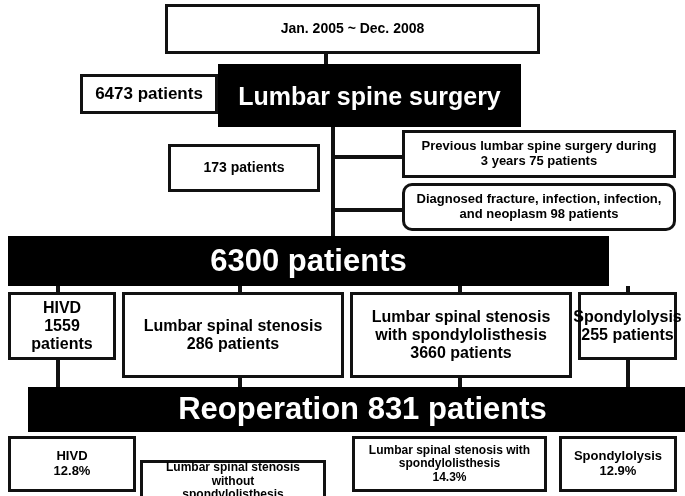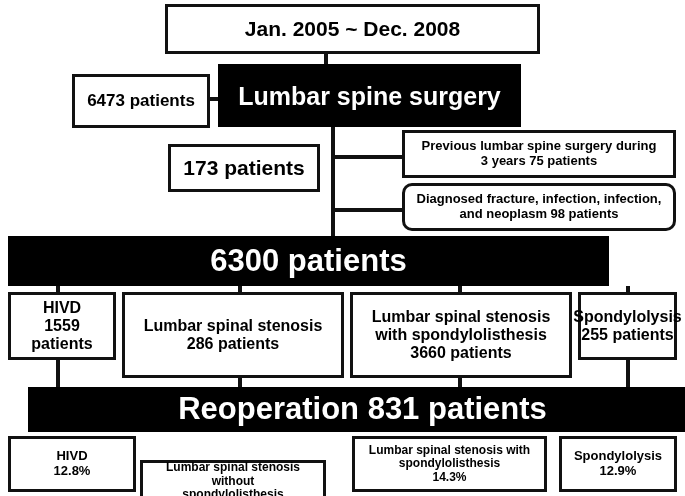--- a/index.html
+++ b/index.html
@@ -41,40 +41,40 @@
   }
   .connector {
     position: absolute;
     background: #111111;
     z-index: 1;
   }
   .v { width: 4px; }
   .h { height: 4px; }
 
   
-  .t-title   { font-size: 21px; }
+  .t-title   { font-size: 14px; }
   .t-head    { font-size: 25px; }
   .t-huge    { font-size: 31px; }
   .t-mid     { font-size: 17px; }
   .t-body    { font-size: 16px; }
   .t-small   { font-size: 13px; }
   .t-tiny    { font-size: 12px; }
 </style>
 </head>
 <body>
 
 <div id="flow">
 
   <div class="box t-title" style="left:165px; top:4px; width:375px; height:50px;">
     <span class="lines">Jan. 2005 ~ Dec. 2008</span>
   </div>
 
   <div class="connector v" style="left:324px; top:54px; height:12px;"></div>
 
-  <div class="box t-mid" style="left:72px; top:74px; width:138px; height:54px;">
+  <div class="box t-mid" style="left:80px; top:74px; width:138px; height:40px;">
     <span class="lines">6473 patients</span>
   </div>
 
   <div class="connector h" style="left:207px; top:97px; width:14px;"></div>
 
   <div class="box black t-head" style="left:218px; top:64px; width:303px; height:63px;">
     <span class="lines">Lumbar spine surgery</span>
   </div>
 
   <div class="connector v" style="left:331px; top:127px; height:113px;"></div>

